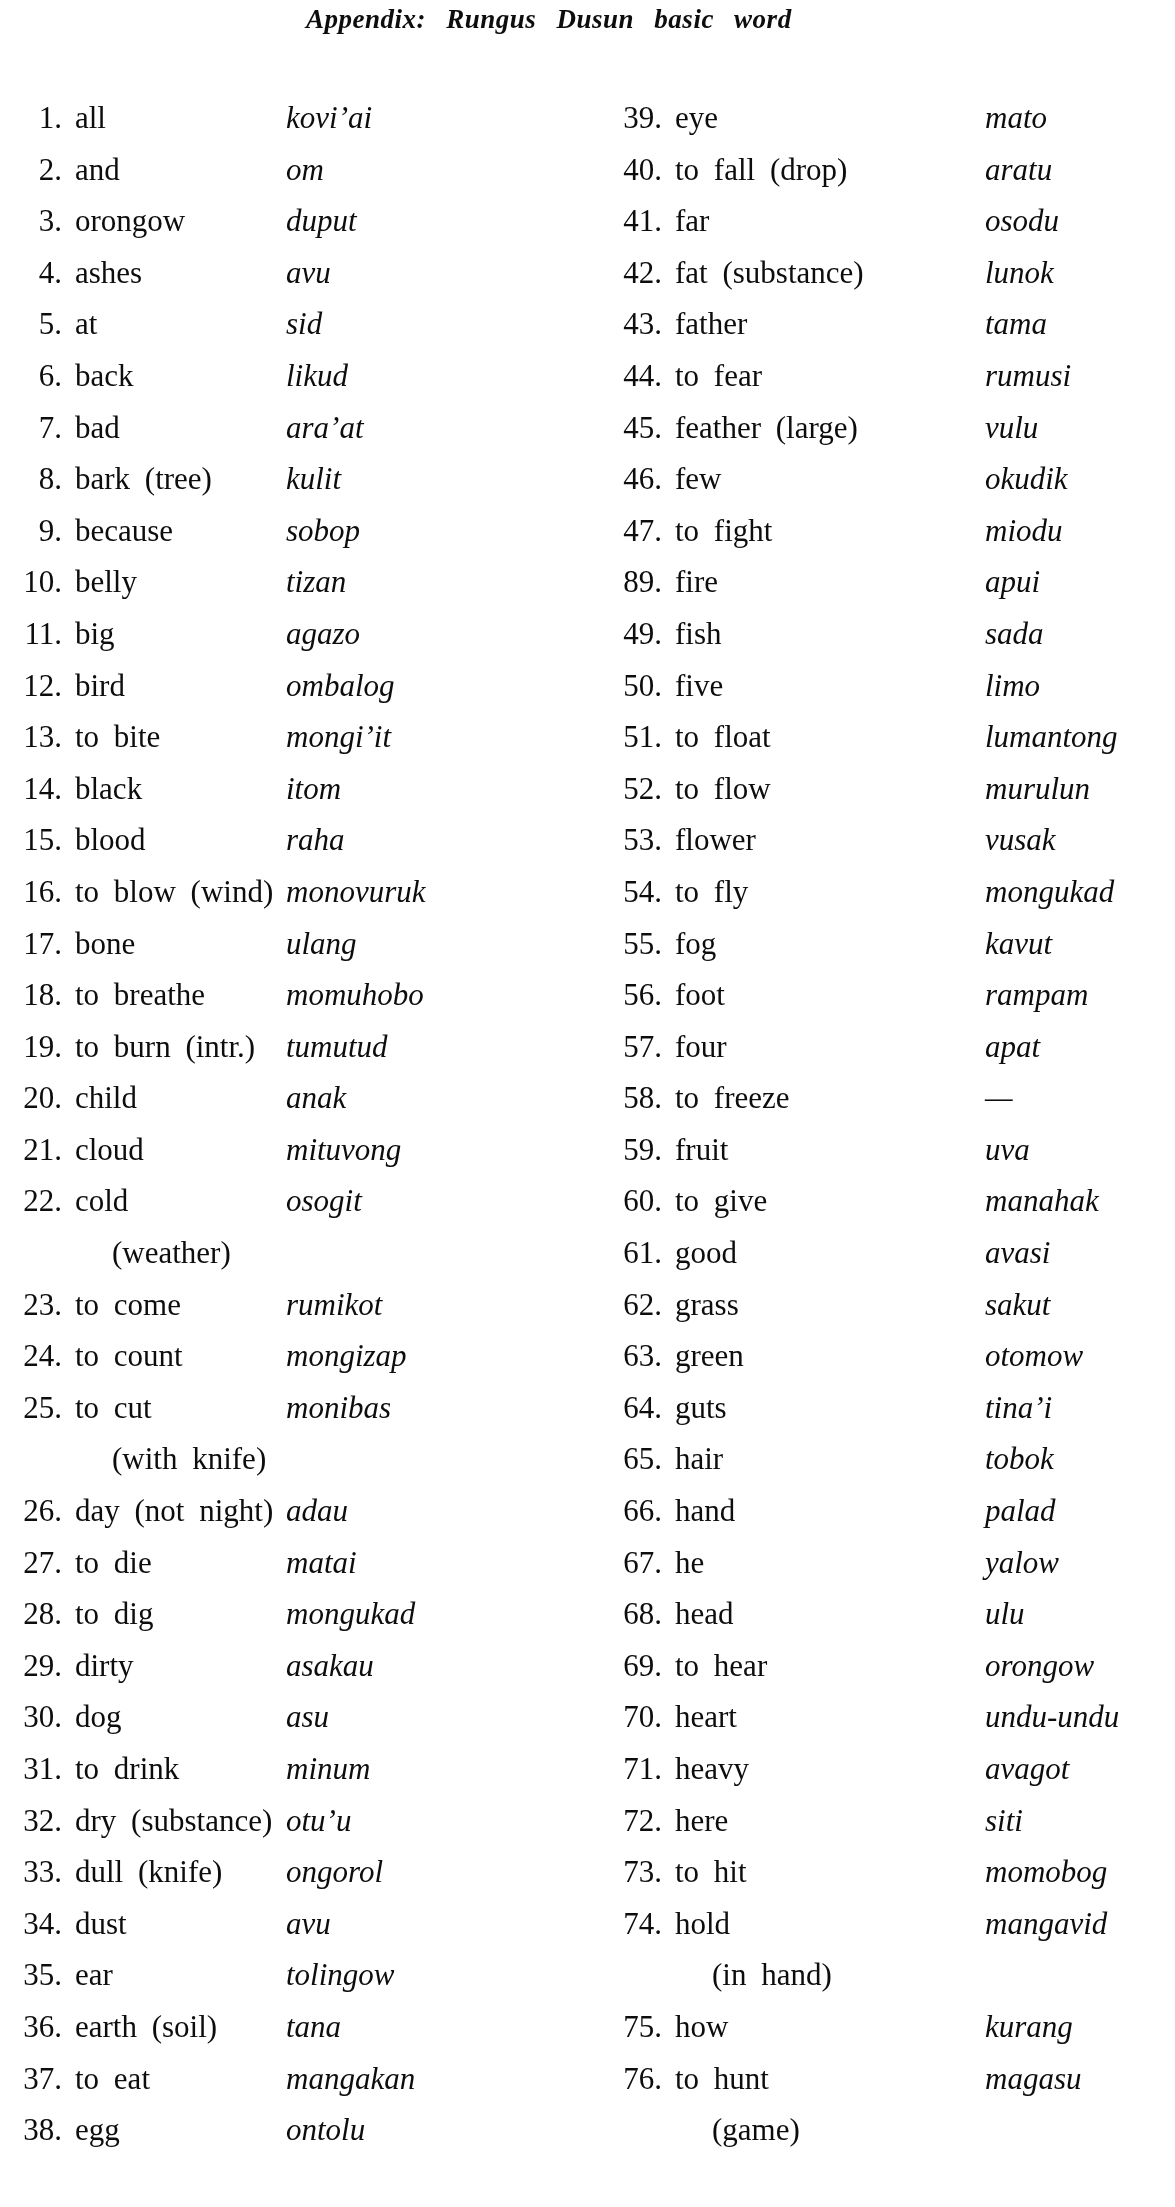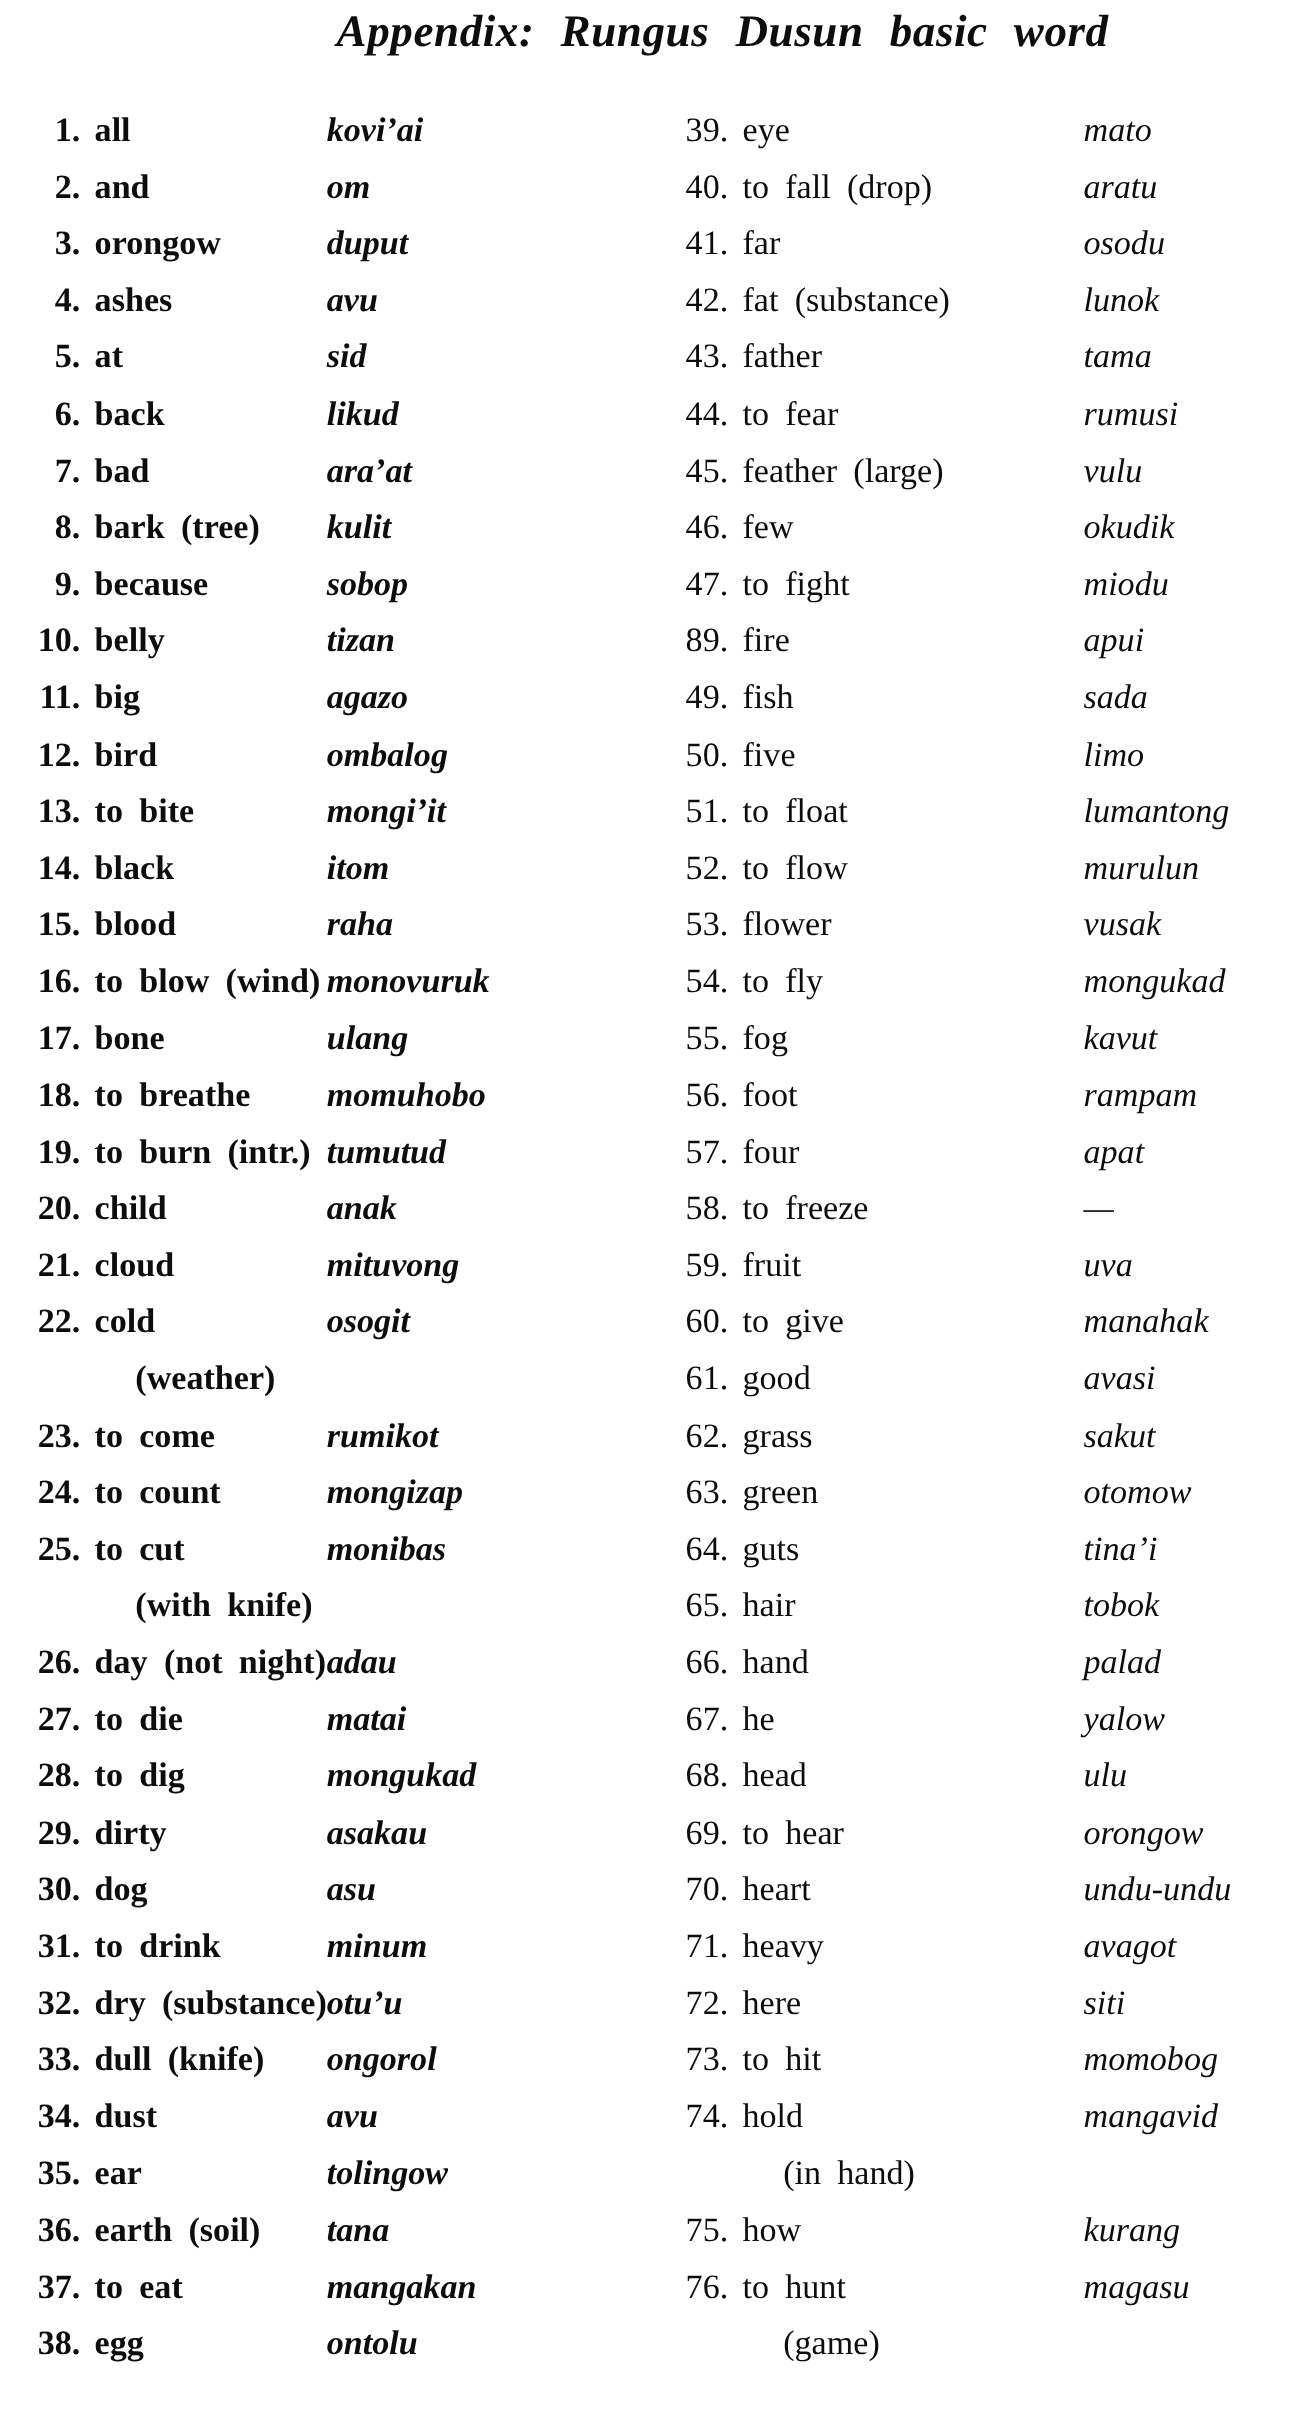--- a/index.html
+++ b/index.html
@@ -12,33 +12,33 @@
     width: 1175px;
     height: 2207px;
     overflow: hidden;
     font-family: "Liberation Serif", serif;
     color: #0d0d0d;
   }
   .page-title {
     position: absolute;
     left: 306px;
     top: 4px;
-    font-size: 41px;
+    font-size: 27px;
     font-weight: bold;
     font-style: italic;
     white-space: nowrap;
     word-spacing: 13px;
     letter-spacing: 0.5px;
   }
   .col {
     position: absolute;
     top: 92px;
     width: 575px;
   }
-  .col-left  { left: 23px; font-weight: bold;  }
+  .col-left  { left: 12px;  }
   .col-right { left: 612px; }
   .row {
     position: relative;
     height: 51.6px;
     line-height: 51.6px;
     white-space: nowrap;
   }
   .num {
     display: inline-block;
     width: 50px;

